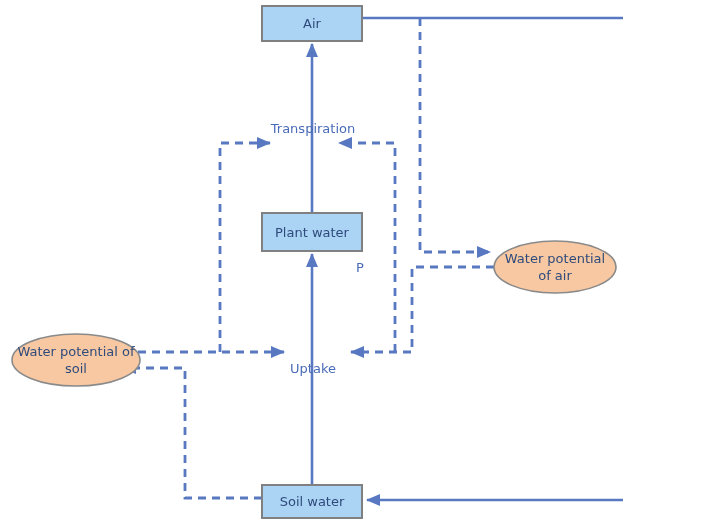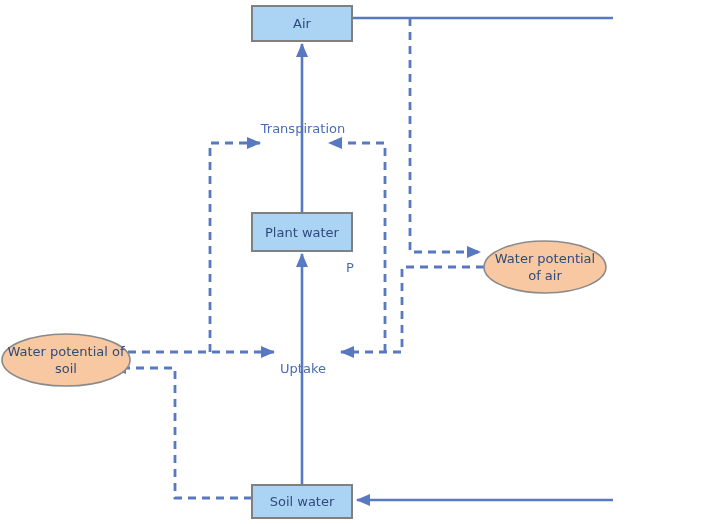--- a/index.html
+++ b/index.html
@@ -12,20 +12,21 @@
     --label-text:#4A6CB8;
     --background:#FFFFFF;
   }
   html,body{margin:0;padding:0;}
   body{background:var(--background);font-family:"DejaVu Sans",sans-serif;}
   .stage{
     position:relative;
     width:613px;height:524px;
     background:var(--background);
     overflow:hidden;
+    margin-left:10px;
   }
   .solid-line{stroke:var(--line);stroke-width:2.6;fill:none;}
   .dashed-line{stroke:var(--line);stroke-width:2.8;fill:none;stroke-dasharray:8 6;}
   .node-box{fill:var(--box-fill);stroke:var(--box-border);stroke-width:2;}
   .node-ellipse{fill:var(--ellipse-fill);stroke:var(--ellipse-border);stroke-width:1.6;}
   .node-text{fill:var(--node-text);font-size:13px;font-family:"DejaVu Sans",sans-serif;}
   .flow-label{fill:var(--label-text);font-size:13px;font-family:"DejaVu Sans",sans-serif;}
 </style>
 </head>
 <body>

